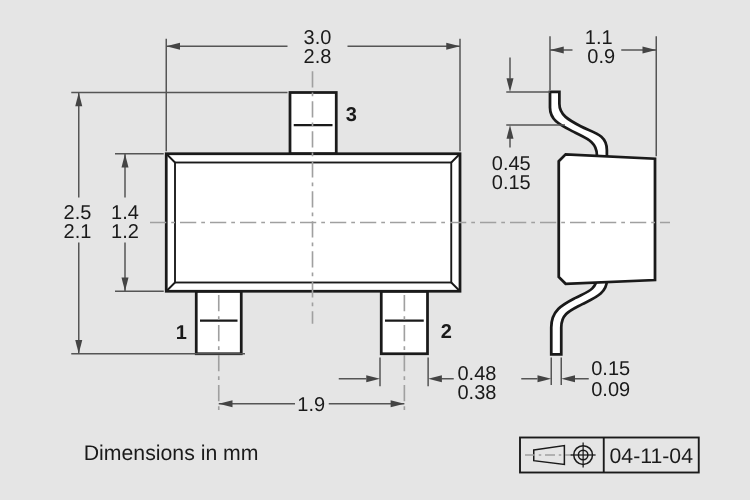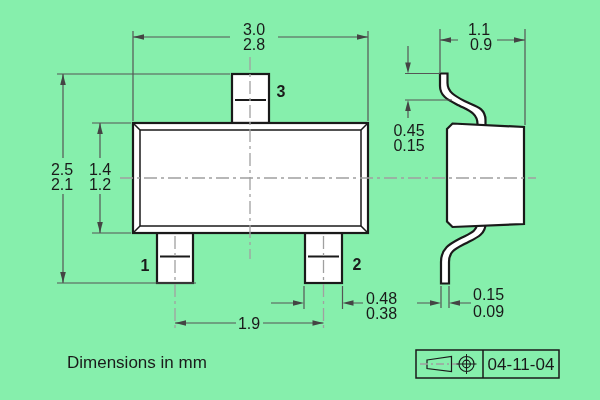--- a/index.html
+++ b/index.html
@@ -1,16 +1,16 @@
 <!DOCTYPE html>
 <html><head>
 <meta charset="utf-8">
 <style>
   html,body{margin:0;padding:0;background:#fff;}
-  #stage{width:600px;height:400px;background:#86efac;position:relative;font-family:"Liberation Sans",sans-serif;}
+  #stage{width:600px;height:400px;background:#e5e5e5;position:relative;font-family:"Liberation Sans",sans-serif;}
   svg{display:block;}
   text{fill:#1a1a1a;font-family:"Liberation Sans",sans-serif;font-size:16px;}
   .dimtxt{font-size:16px;}
   .pinlbl{font-size:16px;font-weight:bold;}
   .note{font-size:17px;}
   .obj{stroke:#1a1a1a;stroke-width:2.2;fill:#ffffff;}
   .obj-thin{stroke:#1a1a1a;stroke-width:1.5;fill:none;}
   .dim{stroke:#555555;stroke-width:1.2;fill:none;}
   .arr{fill:#444444;stroke:none;}
   .cl{stroke:#a0a0a0;stroke-width:1.3;fill:none;stroke-dasharray:13 4 3 4;}

